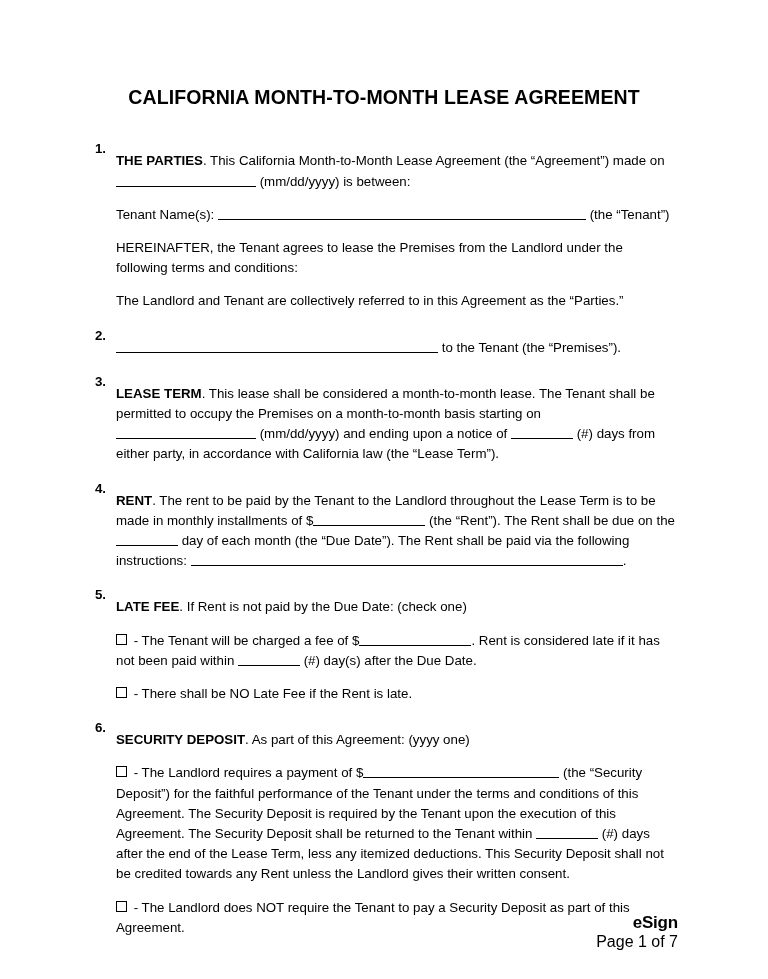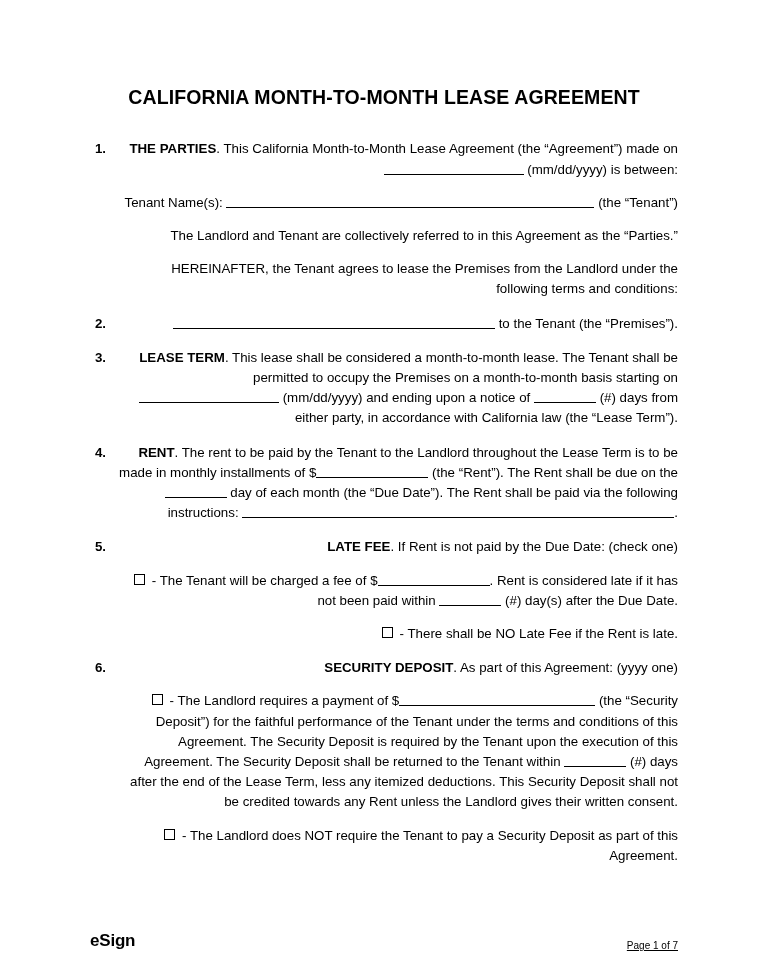--- a/index.html
+++ b/index.html
@@ -48,22 +48,21 @@
     padding-right: 10px;
     box-sizing: border-box;
   }
   .sec-body {
     flex: 1 1 auto;
     font-size: 13.3px;
     line-height: 1.52;
     text-align: left;
   }
   .sec-body p {
-    margin: 0 0 0 0;
-    text-align: right;
+    margin: 12px 0 0 0;
   }
   .sec-body p + p {
     margin-top: 13px;
   }
   .bold {
     font-weight: bold;
   }
   .fill {
     display: inline-block;
     border-bottom: 1px solid #000;
@@ -95,29 +94,29 @@
     margin-top: 13px;
   }
   .footer {
     position: absolute;
     left: 90px;
     right: 90px;
     bottom: 28px;
     display: flex;
     justify-content: space-between;
     align-items: flex-end;
+    flex-direction: column;
   }
   .brand {
     font-size: 17px;
     font-weight: bold;
     letter-spacing: -0.2px;
   }
   .page-num {
-    font-size: 10px;
-    text-decoration: underline;
+    font-size: 16px;
   }
   .tight-line { margin-top: 2px; }
 </style>
 </head>
 <body>
 
 <div class="page">
 
   <h1 class="doc-title">CALIFORNIA MONTH-TO-MONTH LEASE AGREEMENT</h1>
 
@@ -125,23 +124,23 @@
 
     <div class="section">
       <div class="sec-num">1.</div>
       <div class="sec-body">
         <p><span class="bold">THE PARTIES</span><span>. This California Month-to-Month Lease Agreement (the “Agreement”) made on </span><span class="fill w-lg"></span><span> (mm/dd/yyyy) is between:</span></p>
 
 
 
         <p><span>Tenant Name(s): </span><span class="fill w-370"></span><span> (the “Tenant”)</span></p>
 
+        <p>HEREINAFTER, the Tenant agrees to lease the Premises from the Landlord under the following terms and conditions:</p>
+
         <p>The Landlord and Tenant are collectively referred to in this Agreement as the “Parties.”</p>
-
-        <p>HEREINAFTER, the Tenant agrees to lease the Premises from the Landlord under the following terms and conditions:</p>
       </div>
     </div>
 
     <div class="section">
       <div class="sec-num">2.</div>
       <div class="sec-body">
         <p class="tight-line"><span class="fill w-330"></span><span> to the Tenant (the “Premises”).</span></p>
       </div>
     </div>
 

